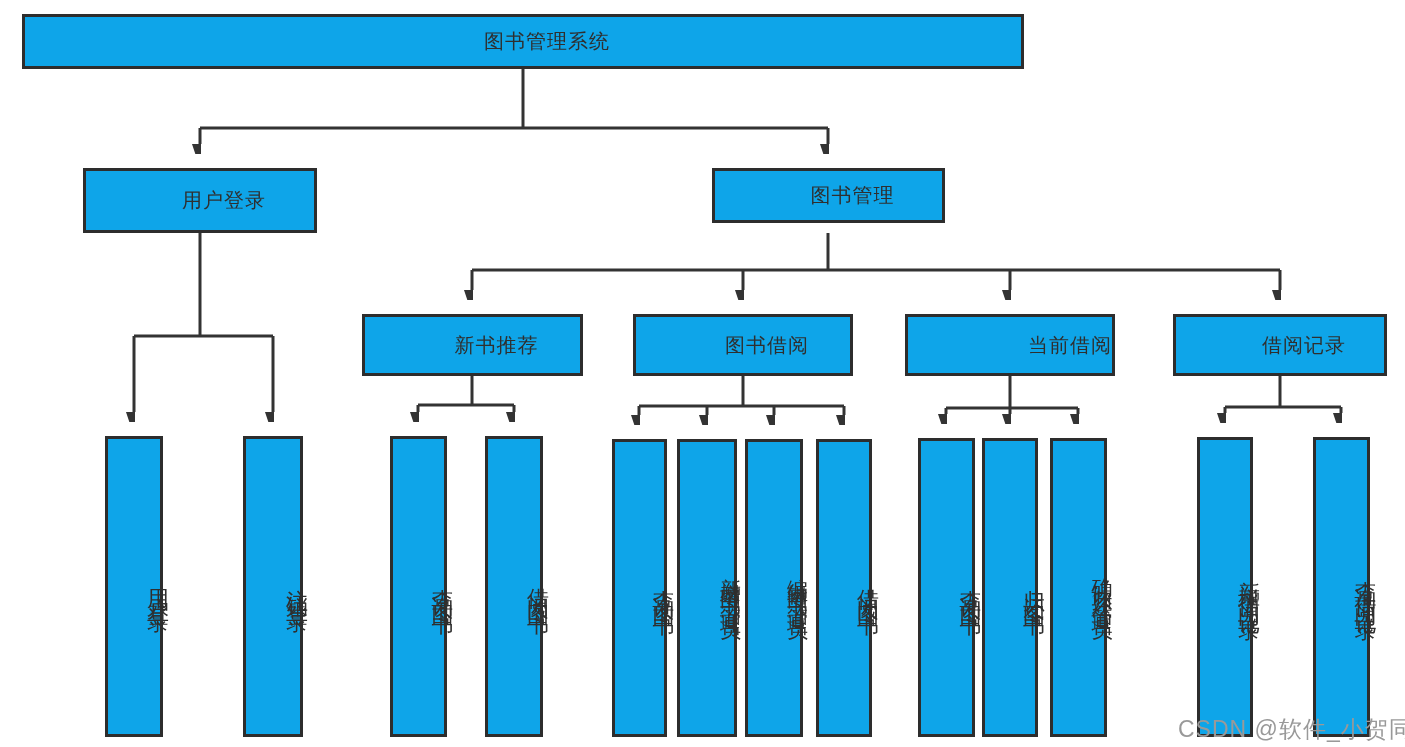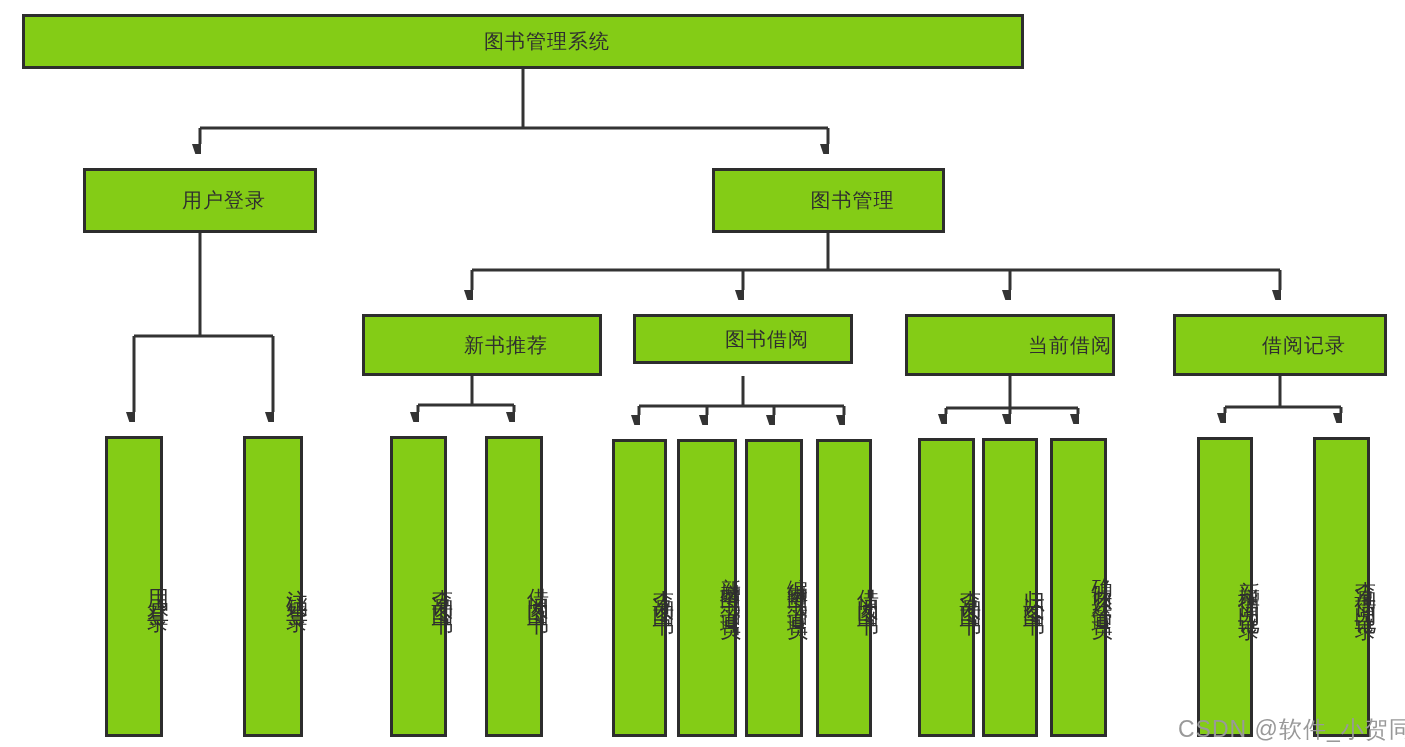--- a/index.html
+++ b/index.html
@@ -7,21 +7,21 @@
     position:relative;
     width:1405px;height:747px;
     background:#ffffff;
     font-family:"Liberation Sans","DejaVu Sans",sans-serif;
     overflow:hidden;
   }
   .wires{position:absolute;left:0;top:0;width:1405px;height:747px;}
   .node{
     position:absolute;
     box-sizing:border-box;
-    background:#84cc16;
+    background:#0ea5e9;
     border:3px solid #2d2d2d;
     display:flex;
     align-items:center;
     justify-content:center;
     color:#2f2f2f;
     z-index:2;
     padding-left:48px;
   }
   .hlabel{
     font-size:20px;
@@ -107,28 +107,28 @@
     </g>
   </svg>
 
   <div class="node" style="left:22px;top:14px;width:1002px;height:55px;">
     <span class="hlabel">图书管理系统</span>
   </div>
 
   <div class="node" style="left:83px;top:168px;width:234px;height:65px;">
     <span class="hlabel">用户登录</span>
   </div>
-  <div class="node" style="left:712px;top:168px;width:233px;height:65px;">
+  <div class="node" style="left:712px;top:168px;width:233px;height:55px;">
     <span class="hlabel">图书管理</span>
   </div>
 
-  <div class="node" style="left:362px;top:314px;width:240px;height:62px;">
+  <div class="node" style="left:362px;top:314px;width:221px;height:62px;">
     <span class="hlabel">新书推荐</span>
   </div>
-  <div class="node" style="left:633px;top:314px;width:220px;height:50px;">
+  <div class="node" style="left:633px;top:314px;width:220px;height:62px;">
     <span class="hlabel">图书借阅</span>
   </div>
   <div class="node" style="left:905px;top:314px;width:210px;height:62px;justify-content:flex-end;">
     <span class="hlabel">当前借阅</span>
   </div>
   <div class="node" style="left:1173px;top:314px;width:214px;height:62px;">
     <span class="hlabel">借阅记录</span>
   </div>
 
   <div class="node vnode" style="left:105px;top:436px;width:58px;height:301px;">

